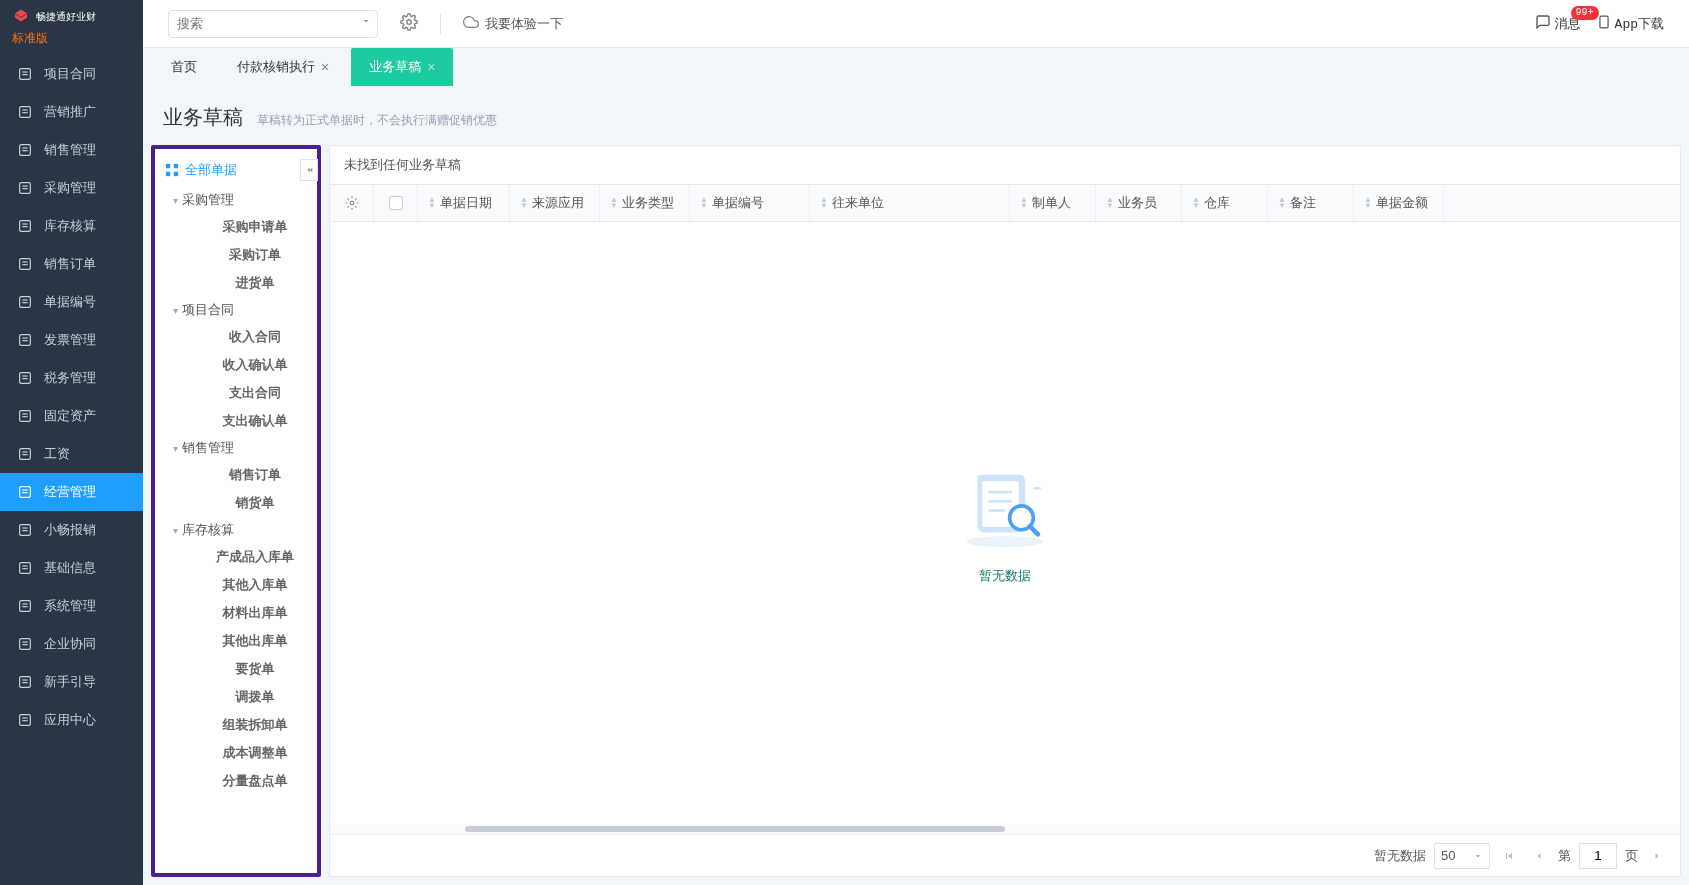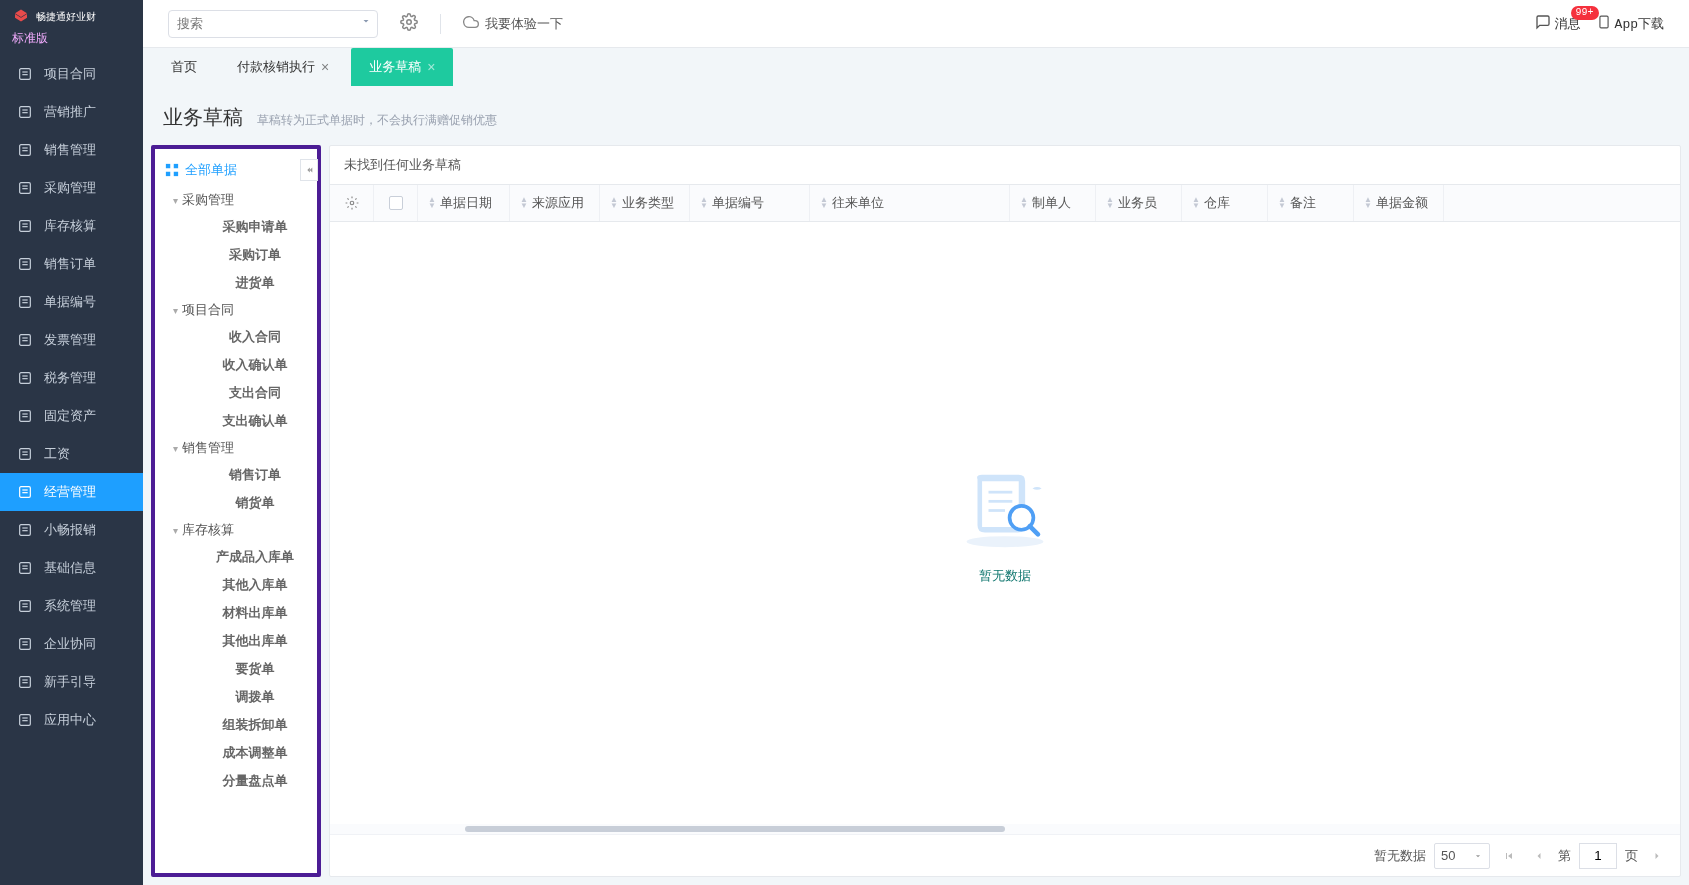--- a/index.html
+++ b/index.html
@@ -4,21 +4,21 @@
 <style>
 * { margin: 0; padding: 0; box-sizing: border-box; }
 body { font-family: "Microsoft YaHei", Arial, sans-serif; font-size: 13px; color: #333; overflow: hidden; }
 .app { display: flex; height: 100vh; }
 
 
 .sidebar { width: 143px; background: #2a3546; color: #c6cfda; display: flex; flex-direction: column; flex-shrink: 0; }
 .logo-area { padding: 8px 12px 4px; display: flex; align-items: center; gap: 6px; }
 .logo-icon { width: 18px; height: 18px; color: #e84b4b; }
 .logo-text { color: #fff; font-size: 10px; text-align: center; }
-.edition { padding: 0 12px 8px; color: #f0abfc; font-size: 12px; }
+.edition { padding: 0 12px 8px; color: #f97316; font-size: 12px; }
 .nav { flex: 1; overflow-y: auto; }
 .nav-item { display: flex; align-items: center; gap: 10px; padding: 10px 16px; cursor: pointer; }
 .nav-item.active { background: #1e9fff; color: #fff; }
 .nav-icon { width: 18px; height: 18px; display: inline-flex; align-items: center; justify-content: center; }
 
 
 .main { flex: 1; display: flex; flex-direction: column; background: #f2f6f9; min-width: 0; }
 
 
 .topbar { height: 48px; background: #fff; border-bottom: 1px solid #e6e9ed; display: flex; align-items: center; padding: 0 25px; gap: 22px; justify-content: space-between; }

